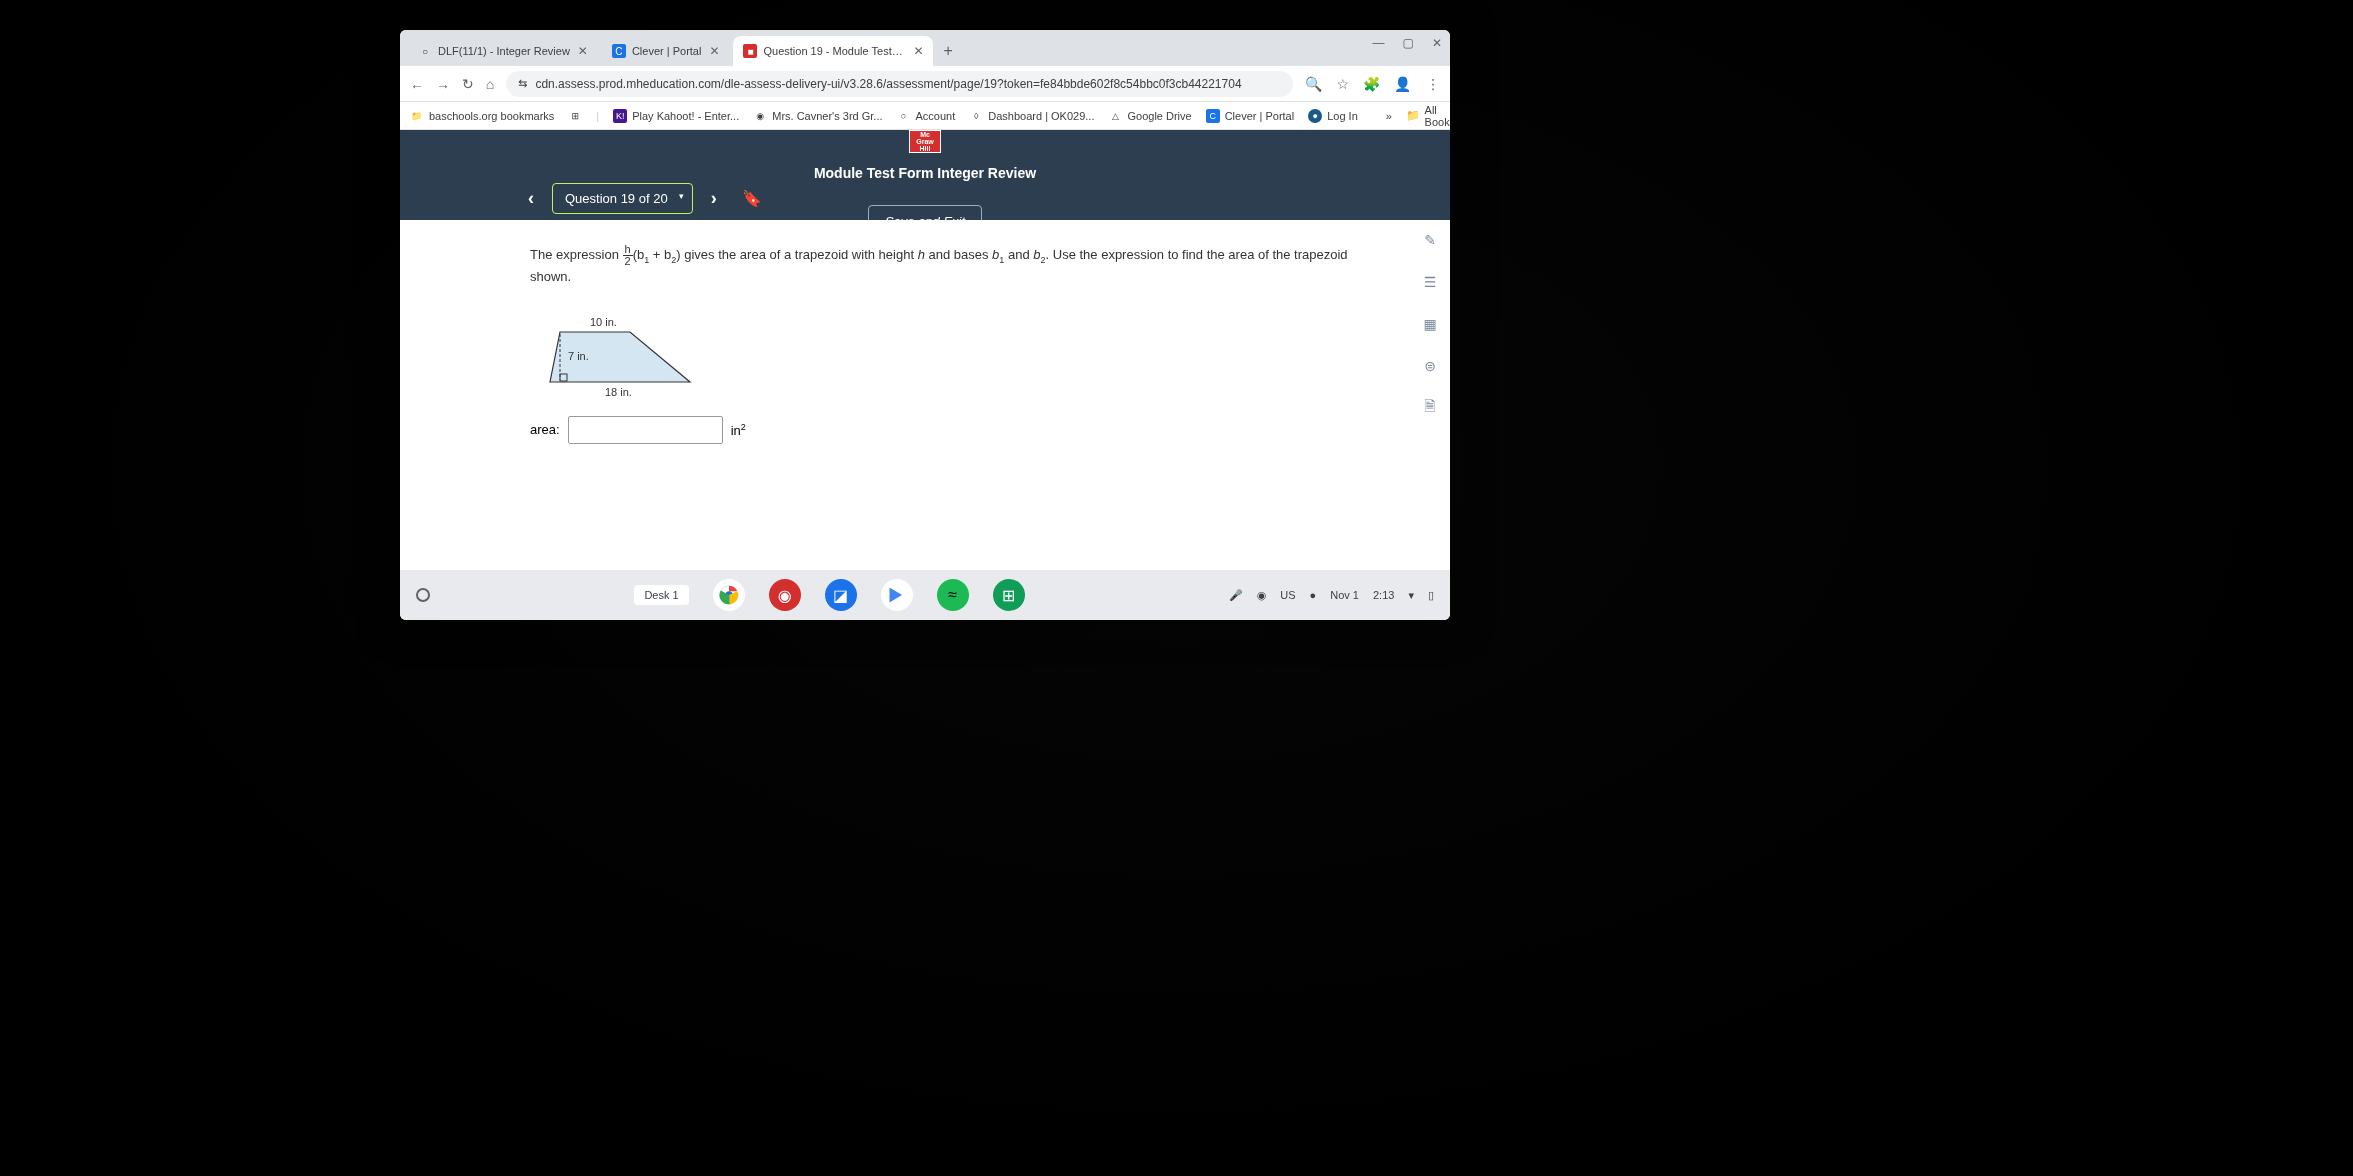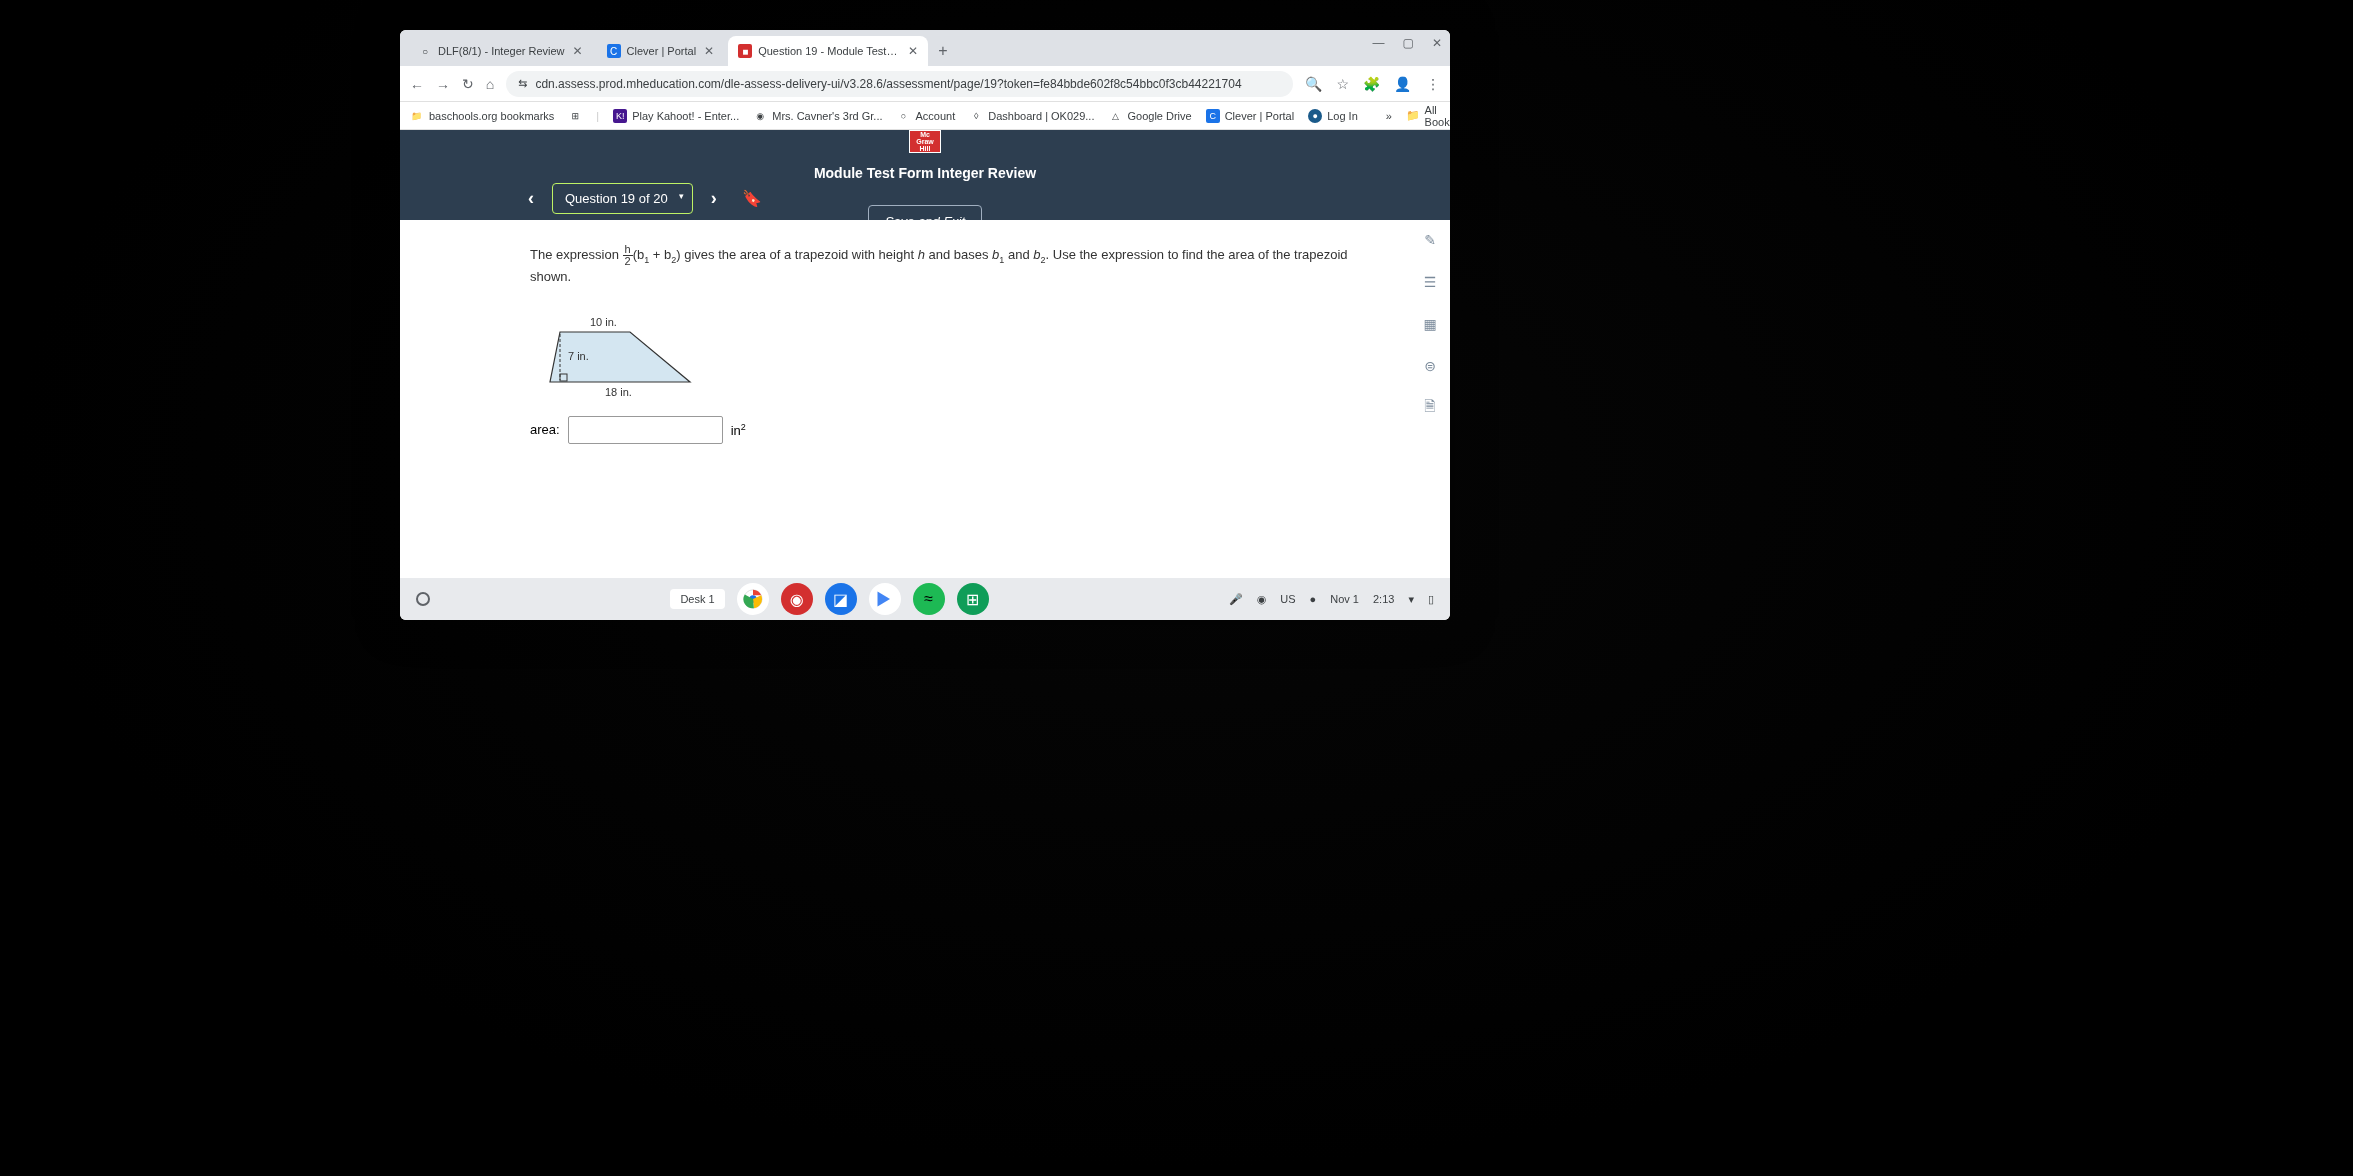--- a/index.html
+++ b/index.html
@@ -63,42 +63,42 @@
 
 .answer-row { display: flex; align-items: center; gap: 8px; font-size: 13px; }
 .answer-input { width: 155px; height: 28px; border: 1px solid #999; border-radius: 2px; padding: 0 6px; }
 .unit-sup { font-size: 9px; vertical-align: super; }
 
 
 .tool-strip { position: absolute; right: 0; top: 0; width: 40px; background: #fff; display: flex; flex-direction: column; gap: 22px; padding-top: 10px; align-items: center; }
 .tool-icon { width: 20px; height: 20px; color: #7a8a9a; font-size: 14px; display: flex; align-items: center; justify-content: center; }
 
 
-.taskbar { position: absolute; bottom: 0; left: 0; right: 0; height: 42px; background: #e8eaed; display: flex; align-items: center; padding: 0 16px; gap: 12px; }
+.taskbar { position: absolute; bottom: 0; left: 0; right: 0; height: 50px; background: #e8eaed; display: flex; align-items: center; padding: 0 16px; gap: 24px; }
 .launcher { width: 14px; height: 14px; border: 2px solid #5f6368; border-radius: 50%; }
 .taskbar-spacer1 { flex: 1; }
 .desk-label { font-size: 11px; color: #3c4043; padding: 4px 10px; background: #fff; border-radius: 4px; }
 .task-icon { width: 32px; height: 32px; border-radius: 50%; display: flex; align-items: center; justify-content: center; font-size: 16px; }
 .tray { display: flex; align-items: center; gap: 14px; font-size: 11px; color: #3c4043; }
 .tray-item { display: flex; align-items: center; }
 
 
 .bezel-dark { position: absolute; inset: 0; background: radial-gradient(ellipse at 50% 40%, rgba(30,30,30,0.2), #000 70%); z-index: -1; }
 </style>
 </head>
 <body>
 
 <div class="bezel-dark"></div>
 
 <div class="laptop-frame">
 
   <div class="chrome-top">
     <div class="tab">
       <span class="tab-favicon">○</span>
-      <span class="tab-title">DLF(8/1) - Integer Review</span>
+      <span class="tab-title">DLF(11/1) - Integer Review</span>
       <span class="tab-close">✕</span>
     </div>
     <div class="tab">
       <span class="tab-favicon" style="background:#1a73e8;color:#fff;border-radius:2px;">C</span>
       <span class="tab-title">Clever | Portal</span>
       <span class="tab-close">✕</span>
     </div>
     <div class="tab active">
       <span class="tab-favicon" style="background:#d32f2f;color:#fff;border-radius:2px;">■</span>
       <span class="tab-title">Question 19 - Module Test Form</span>

